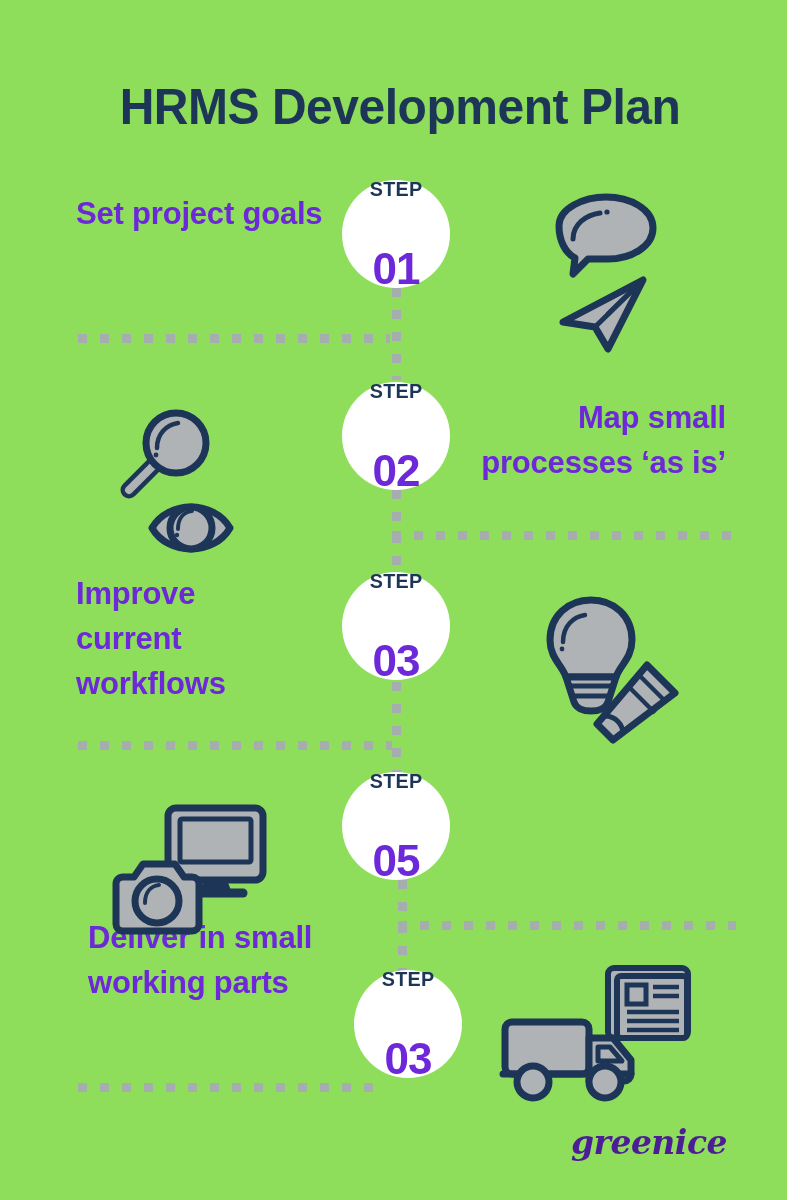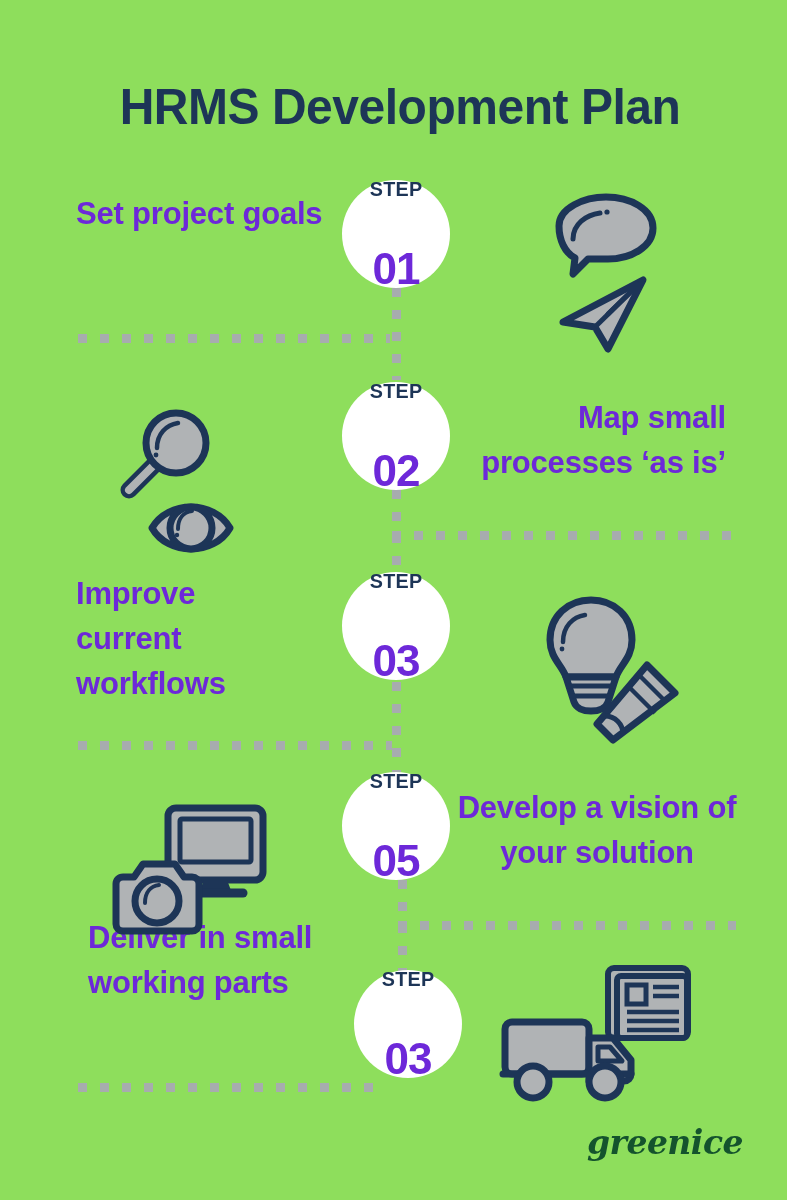--- a/index.html
+++ b/index.html
@@ -98,23 +98,23 @@
 
   
   .icon-block {
     position: absolute;
     z-index: 3;
   }
 
   
   .logo {
     position: absolute;
-    right: 44px;
+    right: 60px;
     bottom: 38px;
-    color: #14532d;
+    color: #4c1d95;
     font-family: "DejaVu Serif", serif;
     font-style: italic;
     font-weight: bold;
     font-size: 33px;
     letter-spacing: -0.5px;
   }
 </style>
 </head>
 <body>
 
@@ -198,21 +198,20 @@
       <path d="M103 82 L131 110" stroke="#1d3557" stroke-width="4.5"></path>
       <path d="M92 93 L120 121" stroke="#1d3557" stroke-width="4.5"></path>
       <path d="M70 124 C80 124 88 132 88 142" stroke="#1d3557" stroke-width="5" fill="none"></path>
     </svg>
   </div>
 
   <div class="step" style="left:342px; top:772px;">
     <div class="step-word">STEP</div>
     <div class="step-num">05</div>
   </div>
-  <div class="caption cap-center" style="left:452px; top:786px; width:290px;">Develop a vision of your solution</div>
 
   <div class="icon-block" style="left:100px; top:798px; width:175px; height:140px;">
     <svg width="175" height="140" viewBox="0 0 175 140" fill="none">
 
       <rect x="68" y="10" width="95" height="72" rx="8" fill="#b0b3b5" stroke="#1d3557" stroke-width="7"></rect>
       <rect x="80" y="21" width="71" height="43" rx="2" fill="#b0b3b5" stroke="#1d3557" stroke-width="5"></rect>
       <path d="M104 82 L99 95 L132 95 L127 82 Z" fill="#1d3557"></path>
       <path d="M88 95 L143 95" stroke="#1d3557" stroke-width="9" stroke-linecap="round"></path>
 
       <path d="M16 86 C16 82 19 79 23 79 L34 79 L43 66 L75 66 L84 79 L92 79 C96 79 99 82 99 86 L99 126 C99 130 96 133 92 133 L23 133 C19 133 16 130 16 126 Z" fill="#b0b3b5" stroke="#1d3557" stroke-width="7" stroke-linejoin="round"></path>

